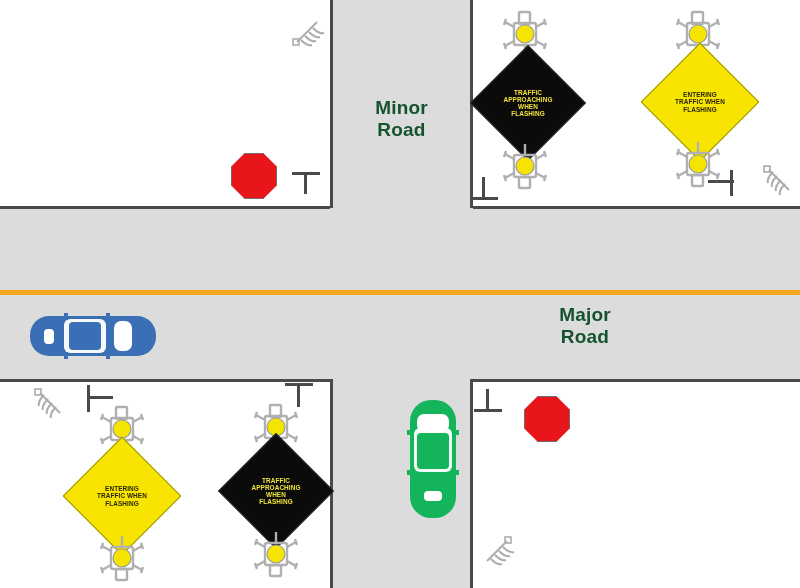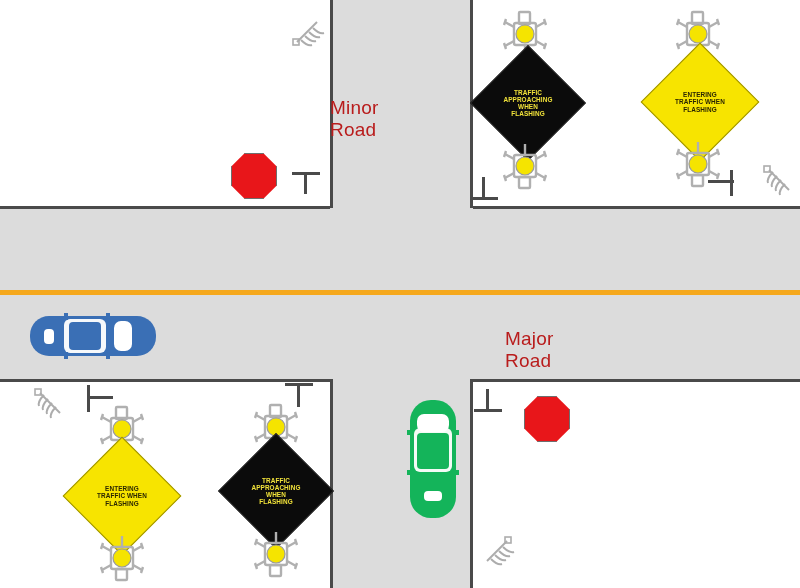--- a/index.html
+++ b/index.html
@@ -21,29 +21,30 @@
   .edge-v{width:3px;}
 
   #centerline{
     position:absolute;left:0;top:290px;width:800px;height:5px;
     background:#f5a81c;
   }
 
   
   .road-label{
     position:absolute;
-    color:#b91c1c;
+    color:#14532d;
     font-size:19px;
     line-height:22px;
-    text-align:left;
+    text-align:center;
     white-space:pre-line;
     letter-spacing:.2px;
+    font-weight:bold;
   }
   #minor-label{left:330px;top:97px;width:143px;}
-  #major-label{left:505px;top:328px;width:160px;}
+  #major-label{left:505px;top:304px;width:160px;}
 
   
   .stop-sign{
     position:absolute;width:44px;height:44px;
     background:#e8161a;
     border:1.5px solid #6e6e6e;
     clip-path:polygon(30% 0,70% 0,100% 30%,100% 70%,70% 100%,30% 100%,0 70%,0 30%);
   }
 
   

